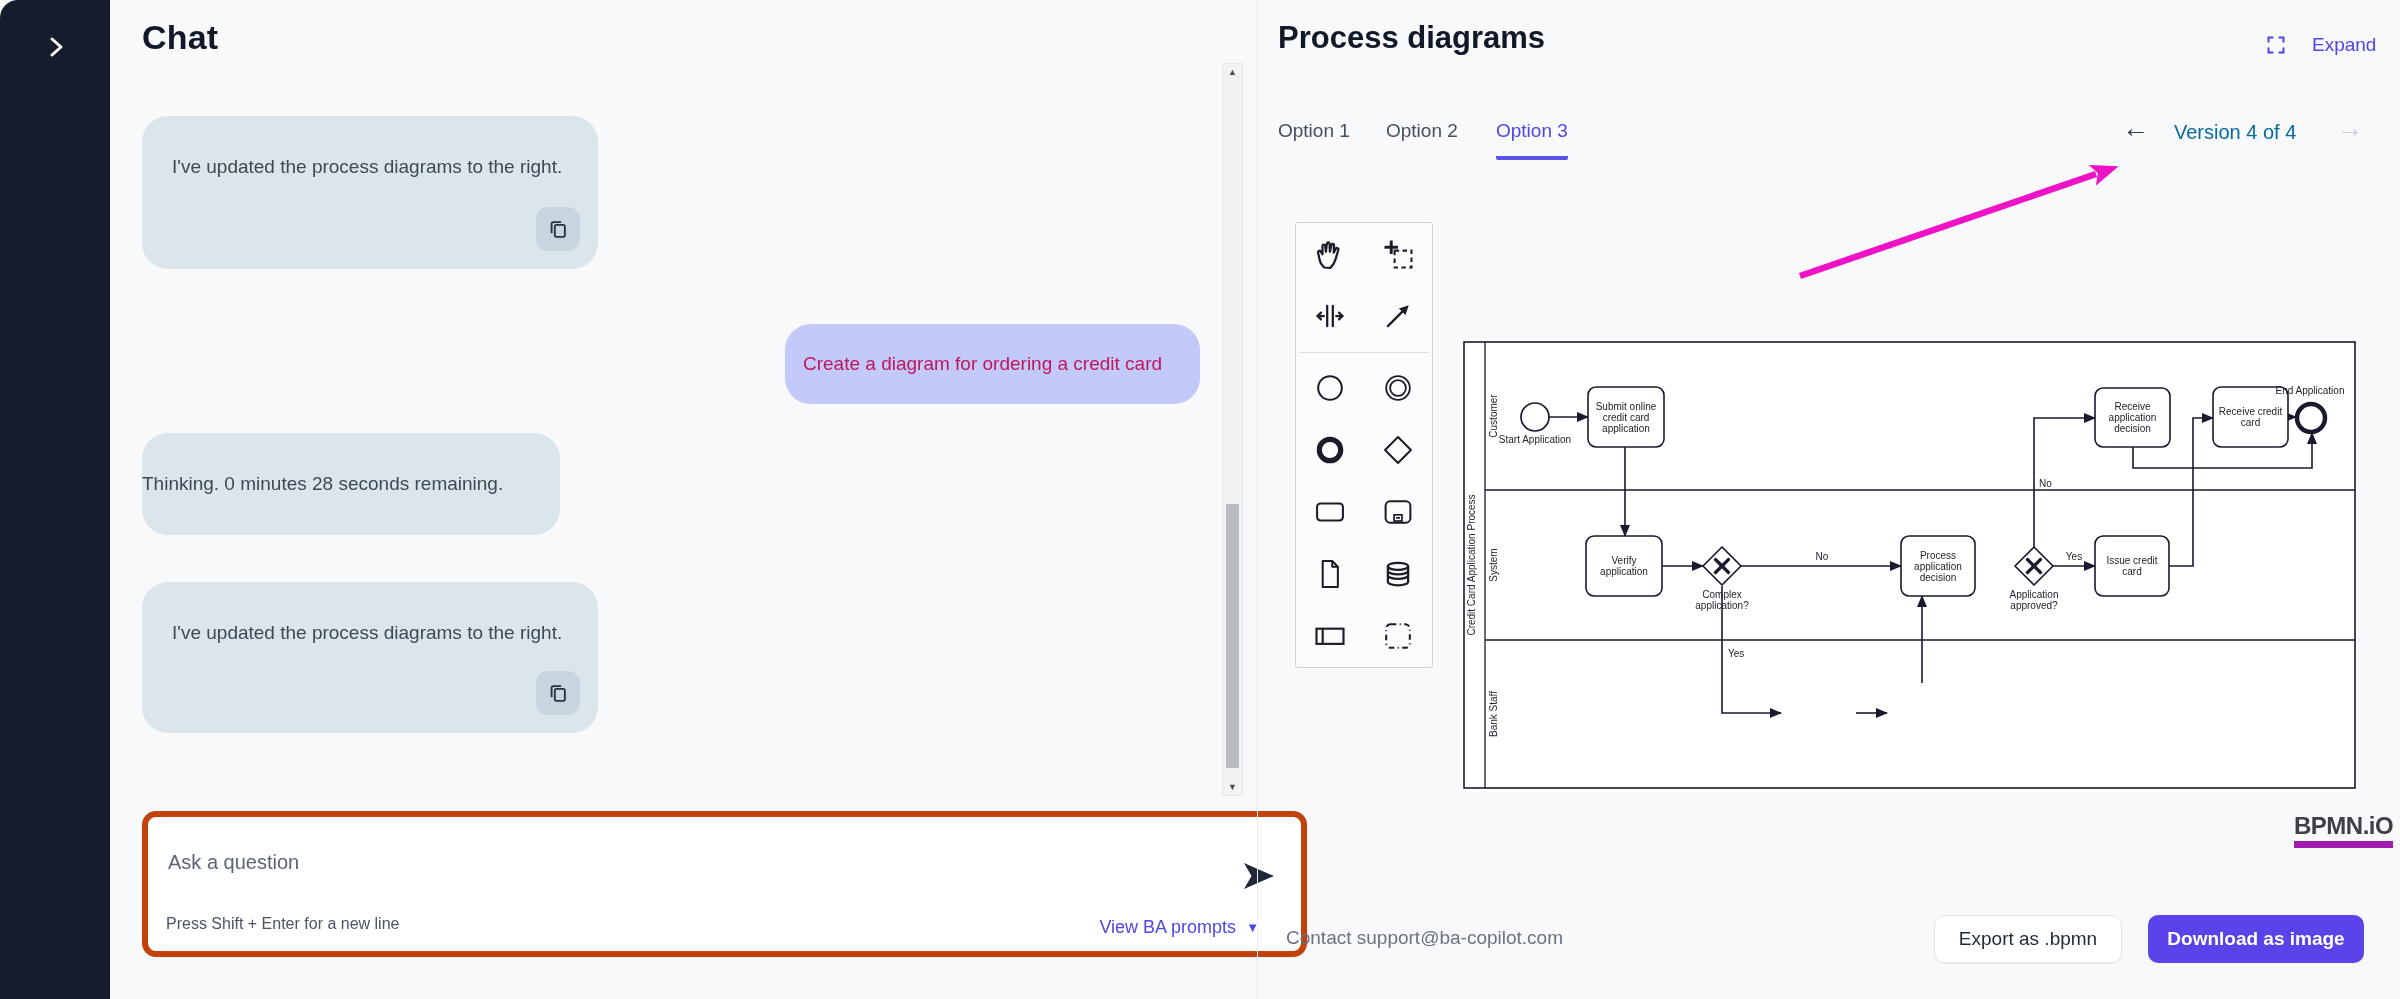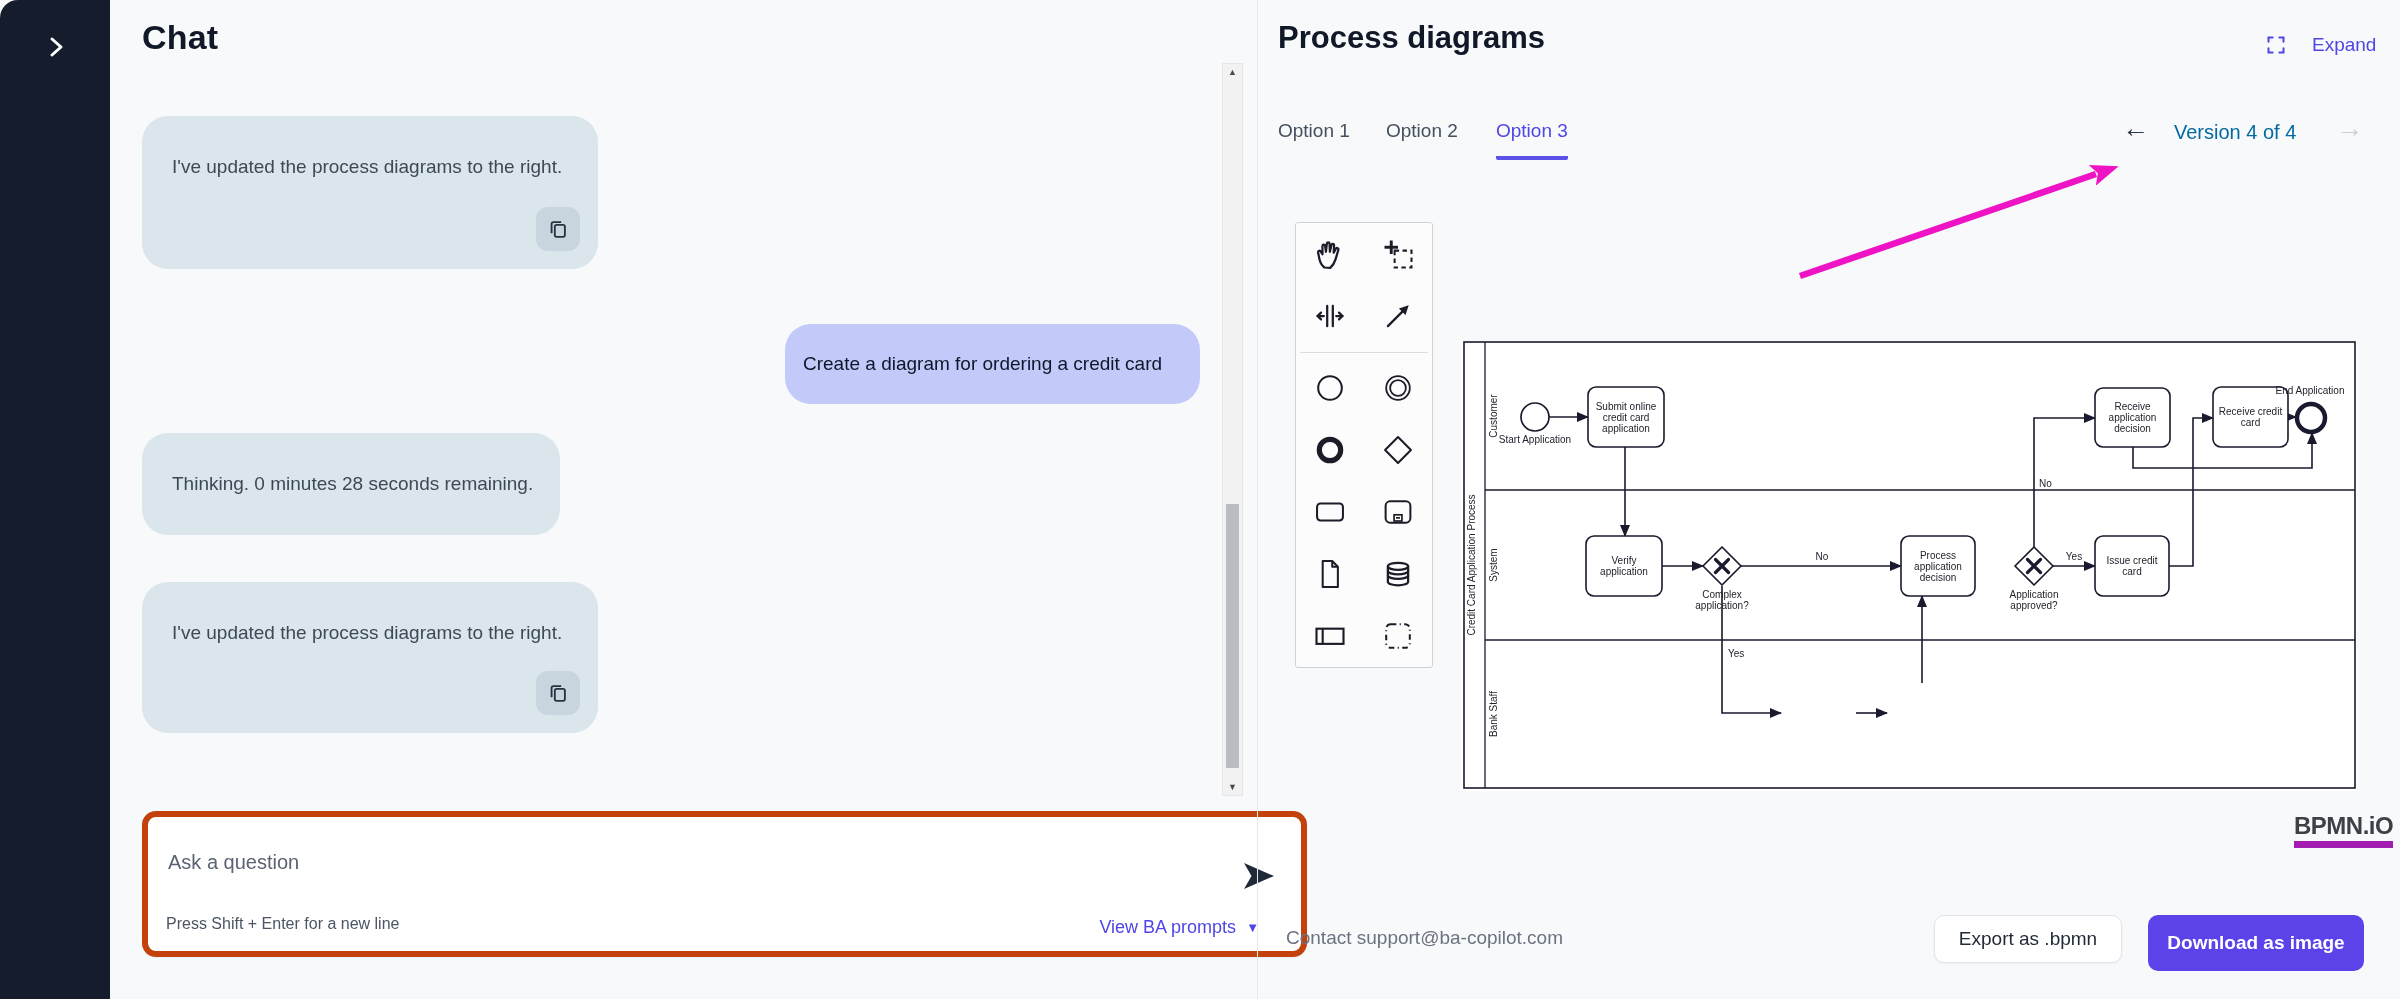--- a/index.html
+++ b/index.html
@@ -8,24 +8,24 @@
   .abs{position:absolute;}
 
   
   .sidebar{left:0;top:0;width:110px;height:999px;background:#151c2c;border-top-left-radius:18px;}
   .sidebar-toggle{left:38px;top:30px;width:36px;height:36px;background:none;border:none;cursor:pointer;padding:0;}
 
   
   .chat-title{left:142px;top:18px;font-size:34px;font-weight:700;color:#111827;letter-spacing:.2px;}
   .bubble{border-radius:26px;color:#3e4956;font-size:19px;line-height:26px;}
   .bubble.assistant{background:#dbe5ec;}
-  .bubble.user{background:#c3c9f8;color:#0f172a;}
+  .bubble.user{background:#c3c9f8;color:#be185d;}
   .msg1{left:142px;top:116px;width:456px;height:153px;}
   .msg2{left:785px;top:324px;width:415px;height:80px;display:flex;align-items:center;padding-left:18px;box-sizing:border-box;}
-  .msg3{left:142px;top:433px;width:418px;height:102px;display:flex;align-items:center;padding-left:30px;box-sizing:border-box;}
+  .msg3{left:142px;top:433px;width:418px;height:102px;display:flex;align-items:center;box-sizing:border-box;}
   .msg4{left:142px;top:582px;width:456px;height:151px;}
   .msg-text-top{position:absolute;left:30px;top:38px;right:27px;}
   .copy-btn{position:absolute;right:18px;bottom:18px;width:44px;height:44px;border-radius:12px;background:#c9d5de;border:none;display:flex;align-items:center;justify-content:center;cursor:pointer;}
 
   
   .composer{left:142px;top:811px;width:1165px;height:146px;background:#ffffff;border:6px solid #c2410c;border-radius:14px;box-shadow:0 1px 2px rgba(16,24,40,.05);box-sizing:border-box;}
   .composer-input{position:absolute;left:18px;top:24px;width:960px;height:40px;border:none;outline:none;font-size:20px;color:#1f2937;font-family:"Liberation Sans",sans-serif;background:transparent;}
   .composer-input::placeholder{color:#5b6472;opacity:1;}
   .send-btn{position:absolute;right:22px;top:42px;width:40px;height:36px;background:none;border:none;cursor:pointer;padding:0;}
   .composer-hint{position:absolute;left:18px;bottom:18px;font-size:16px;color:#4b5563;}
@@ -58,21 +58,21 @@
   .pal-icon{stroke:#1c1c28;fill:none;stroke-width:2;}
 
   
   .canvas{left:1461px;top:341px;width:896px;height:450px;background:#ffffff;}
   svg text{font-family:"Liberation Sans",sans-serif;}
   .watermark{left:2294px;top:812px;font-size:24px;font-weight:700;letter-spacing:-.5px;color:#3d4147;border-bottom:7px solid #a21caf;padding-bottom:1px;cursor:pointer;}
 
   
   .contact{left:1286px;top:927px;font-size:19px;color:#6b7280;}
   .export-btn{left:1934px;top:915px;width:188px;height:48px;background:#ffffff;border:1px solid #e2e6ec;border-radius:10px;font-family:"Liberation Sans",sans-serif;font-size:19px;color:#1f2937;cursor:pointer;box-shadow:0 1px 2px rgba(16,24,40,.06);}
-  .download-btn{left:2148px;top:915px;width:216px;height:56px;background:#5a43e8;border:none;border-radius:10px;font-family:"Liberation Sans",sans-serif;font-size:19px;font-weight:700;color:#ffffff;cursor:pointer;}
+  .download-btn{left:2148px;top:915px;width:216px;height:48px;background:#5a43e8;border:none;border-radius:10px;font-family:"Liberation Sans",sans-serif;font-size:19px;font-weight:700;color:#ffffff;cursor:pointer;}
 </style>
 </head>
 <body>
 
 <div id="screen">
 
   <div class="abs sidebar">
     <button class="abs sidebar-toggle" title="">
       <svg width="24" height="24" viewBox="0 0 24 24">
           <polyline points="8,4 17,12 8,20" fill="none" stroke="#ffffff" stroke-width="3" stroke-linecap="round" stroke-linejoin="round"></polyline>

